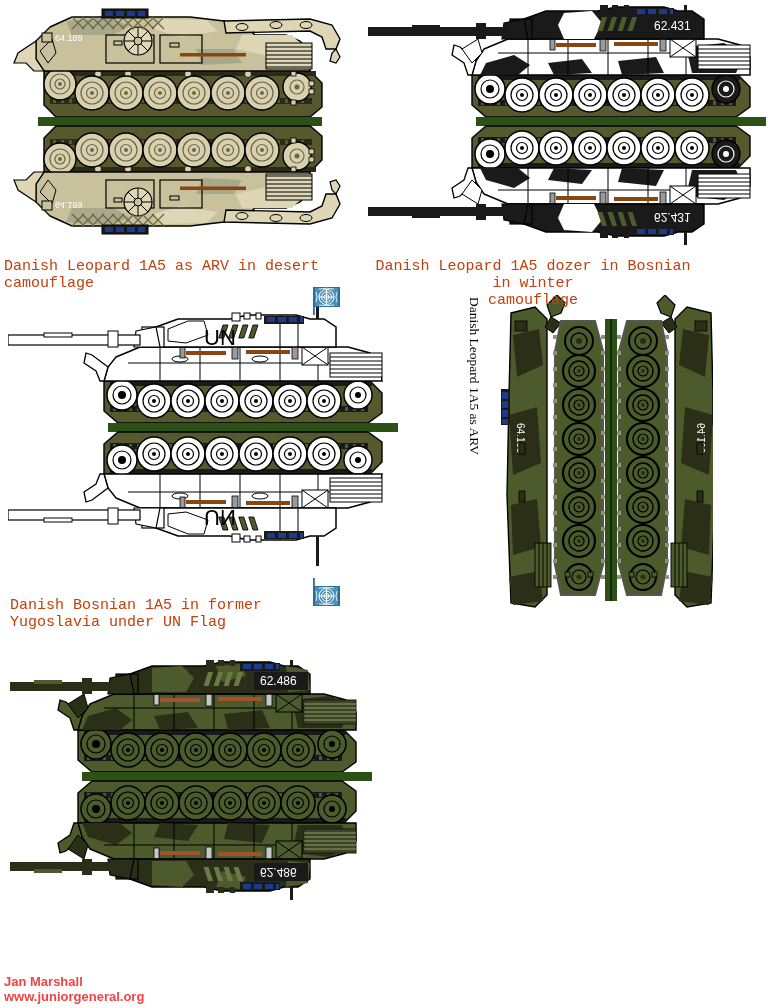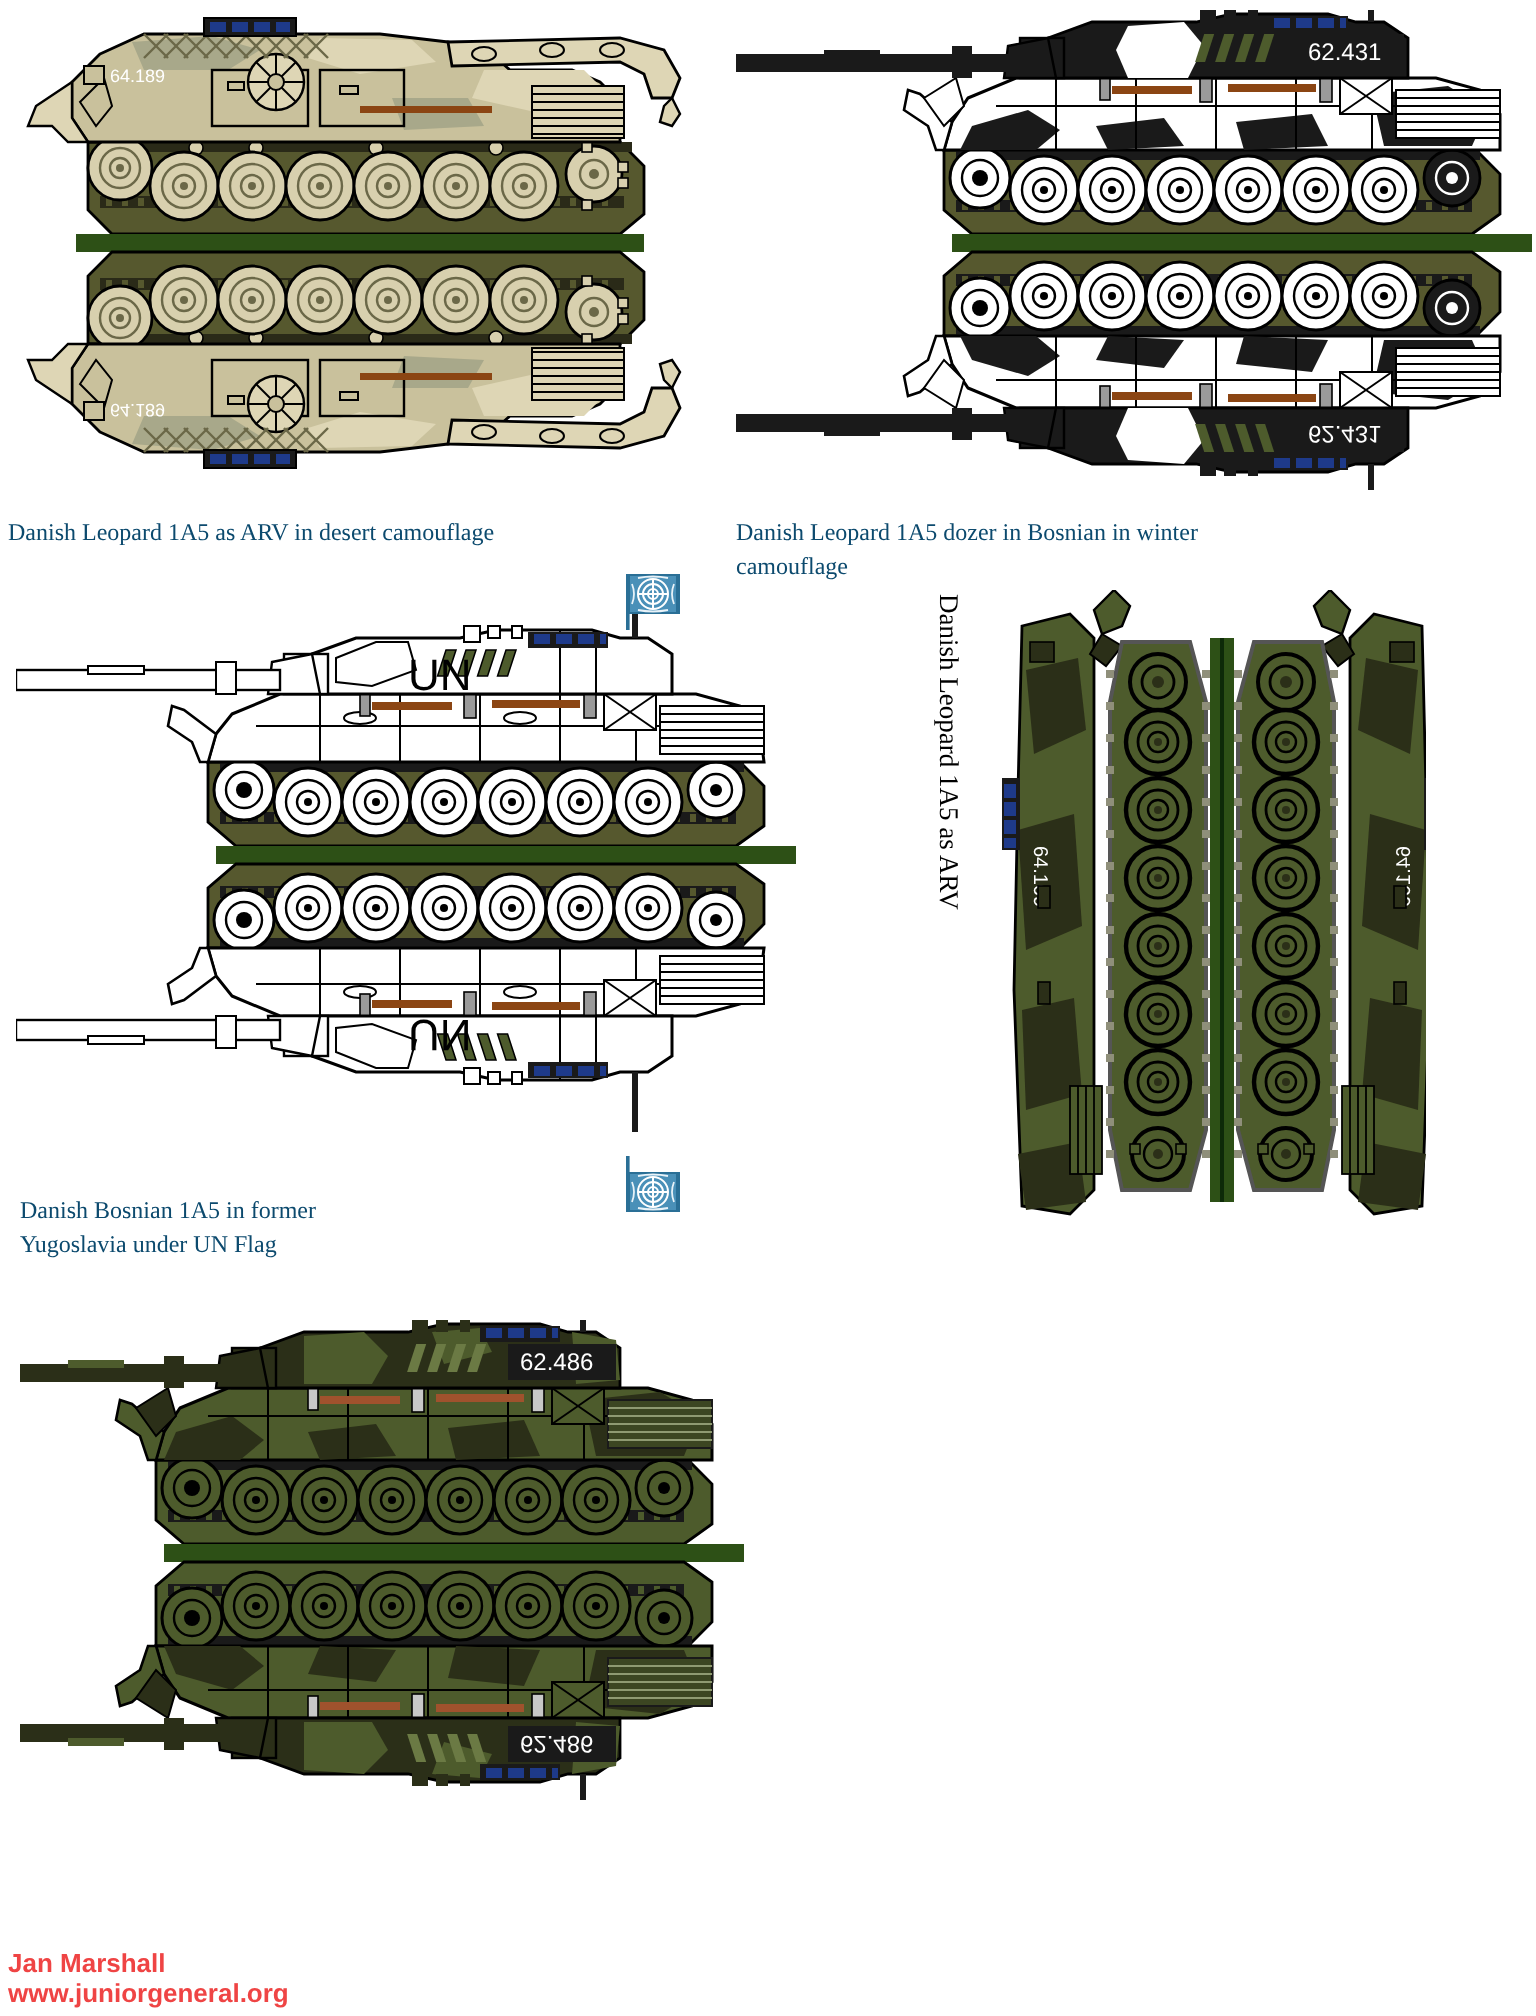--- a/index.html
+++ b/index.html
@@ -16,24 +16,24 @@
   }
   .sheet {
     position: absolute;
     inset: 0;
   }
   .fig {
     position: absolute;
   }
   .caption {
     position: absolute;
-    font-family: Liberation Serif, serif;
-    font-size: 12px;
+    font-family: Liberation Mono, monospace;
+    font-size: 15px;
     line-height: 17px;
-    color: #0c4a6e;
+    color: #c2410c;
     white-space: pre-line;
   }
   .caption-vertical {
     position: absolute;
     font-family: "Liberation Serif", serif;
     font-size: 13.5px;
     color: #000000;
     writing-mode: vertical-rl;
     text-orientation: mixed;
     white-space: nowrap;
@@ -967,21 +967,21 @@
         <use href="#green-half"></use>
       </g>
       <g transform="translate(0,233) scale(1,-1)">
         <use href="#green-half"></use>
       </g>
     </svg>
   </div>
 
   <div class="caption" style="left:4px; top:258px; width:360px;">Danish Leopard 1A5 as ARV in desert camouflage</div>
 
-  <div class="caption" style="left:368px; top:258px; width:330px;">Danish Leopard 1A5 dozer in Bosnian in winter
+  <div class="caption" style="left:368px; top:258px; width:330px;text-align:center;">Danish Leopard 1A5 dozer in Bosnian in winter
 camouflage</div>
 
   <div class="caption" style="left:10px; top:597px; width:300px;">Danish Bosnian 1A5 in former
 Yugoslavia under UN Flag</div>
 
 
   <div class="caption-vertical" style="left:466px; top:297px;">Danish Leopard 1A5 as ARV</div>
 
   <div class="footer">
     <div>Jan Marshall</div>

